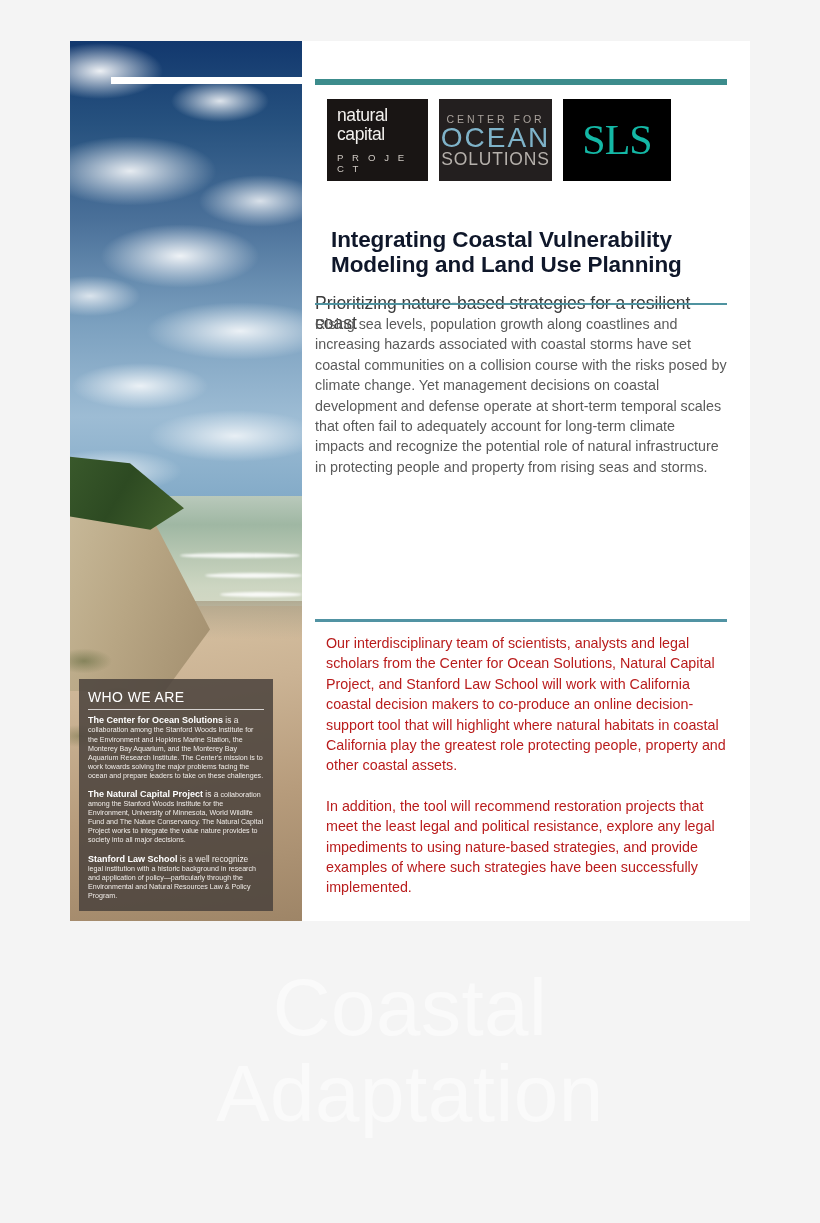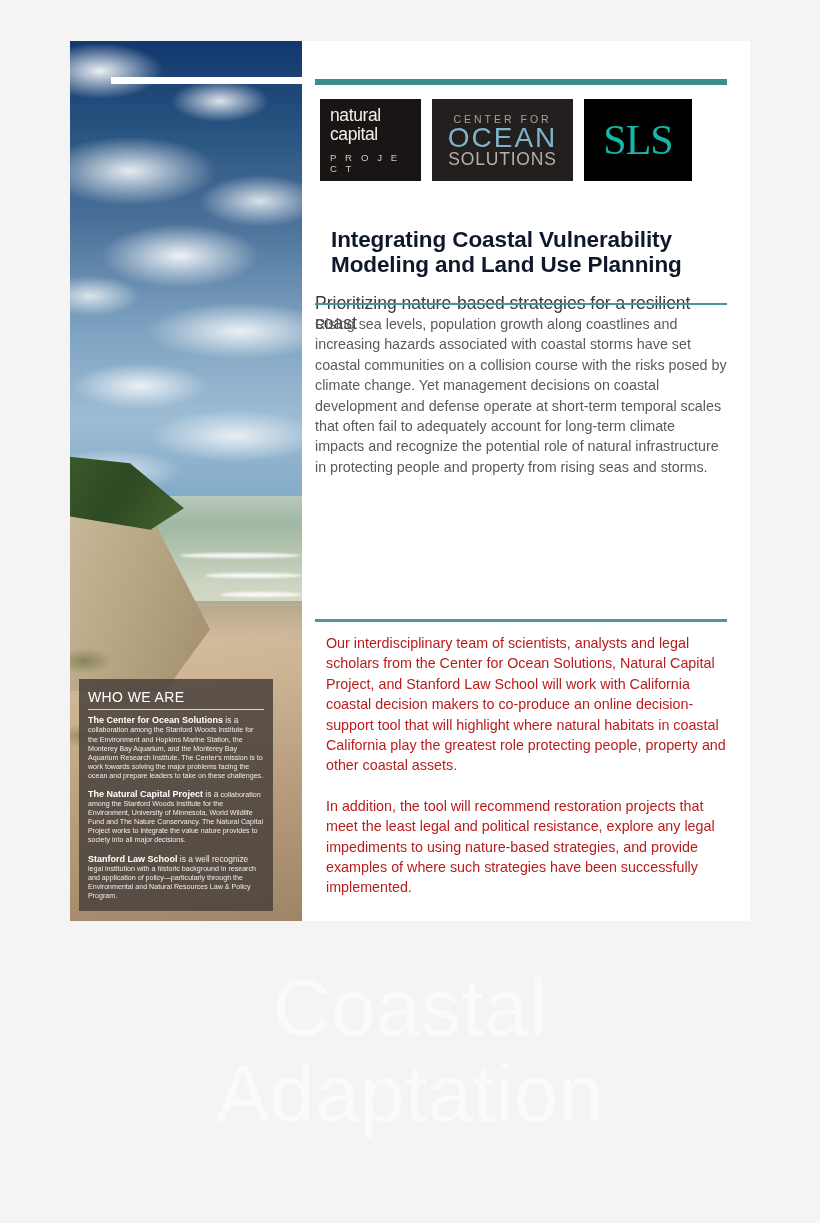--- a/index.html
+++ b/index.html
@@ -161,21 +161,21 @@
     position: absolute;
     left: 0;
     top: 38px;
     width: 412px;
     height: 6px;
     background: #3c8c8c;
   }
 
   .logos {
     position: absolute;
-    left: 5px;
+    left: 12px;
     top: 58px;
     display: flex;
     gap: 11px;
   }
   .logo {
     box-sizing: border-box;
     height: 82px;
     display: flex;
     flex-direction: column;
     align-items: center;
@@ -199,21 +199,21 @@
     background: #8c8681;
     margin: 4px 0 4px 0;
   }
   .logo-ncp .l3 {
     color: #cfc9c3;
     font-size: 9.6px;
     letter-spacing: 3.1px;
     align-self: flex-start;
   }
   .logo-cos {
-    width: 141px;
+    width: 113px;
     background: #231f1f;
     padding: 9px 6px;
   }
   .logo-cos .c1 {
     color: #a9a29c;
     font-size: 10.5px;
     letter-spacing: 3.0px;
     line-height: 14px;
   }
   .logo-cos .c2 {

